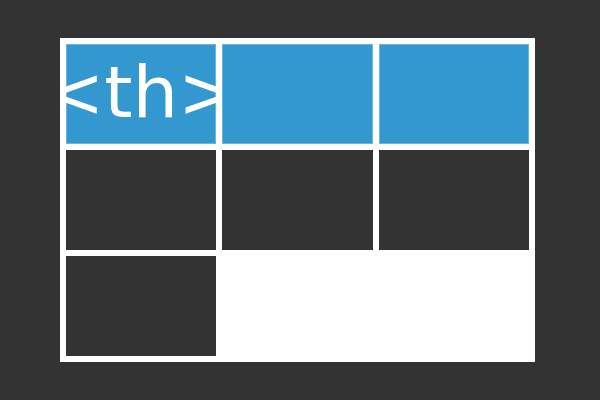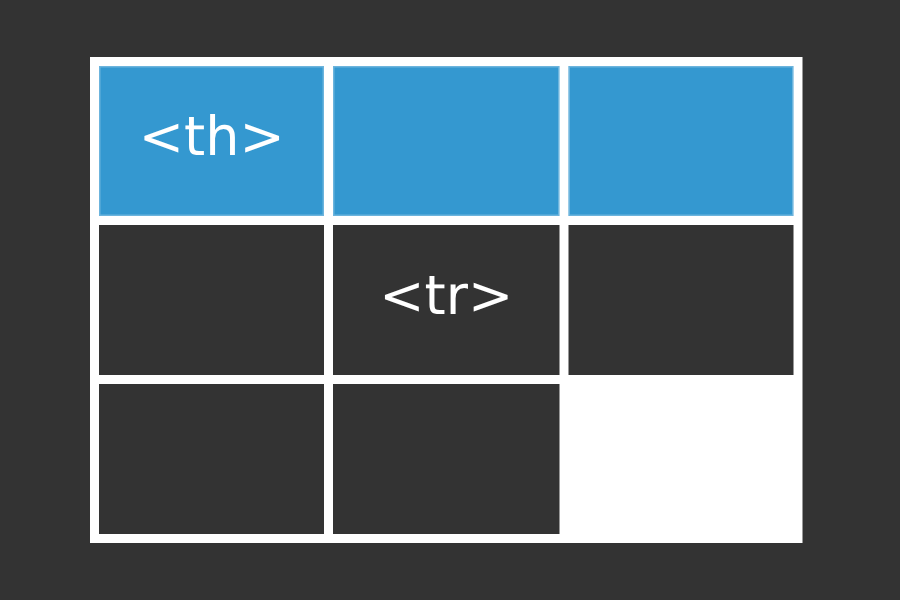--- a/index.html
+++ b/index.html
@@ -37,21 +37,21 @@
     align-items: center;
     justify-content: center;
     overflow: hidden;
   }
   .cell.header {
     background: var(--header);
     box-shadow: inset 0 0 0 1px rgba(255,255,255,0.28);
   }
   .cell-label {
     color: var(--text);
-    font-size: 36px;
+    font-size: 72px;
     line-height: 1;
     white-space: nowrap;
     padding-bottom: 4px;
     text-align: right;
   }
 </style>
 </head>
 <body>
 
 <div class="stage">
@@ -64,23 +64,20 @@
       <span class="cell-label"></span>
     </div>
     <div class="cell header">
       <span class="cell-label"></span>
     </div>
 
     <div class="cell">
       <span class="cell-label"></span>
     </div>
     <div class="cell">
-      <span class="cell-label">&lt;tr&gt;</span>
-    </div>
-    <div class="cell">
       <span class="cell-label"></span>
     </div>
 
     <div class="cell">
       <span class="cell-label"></span>
     </div>
     <div class="cell">
       <span class="cell-label"></span>
     </div>
 

